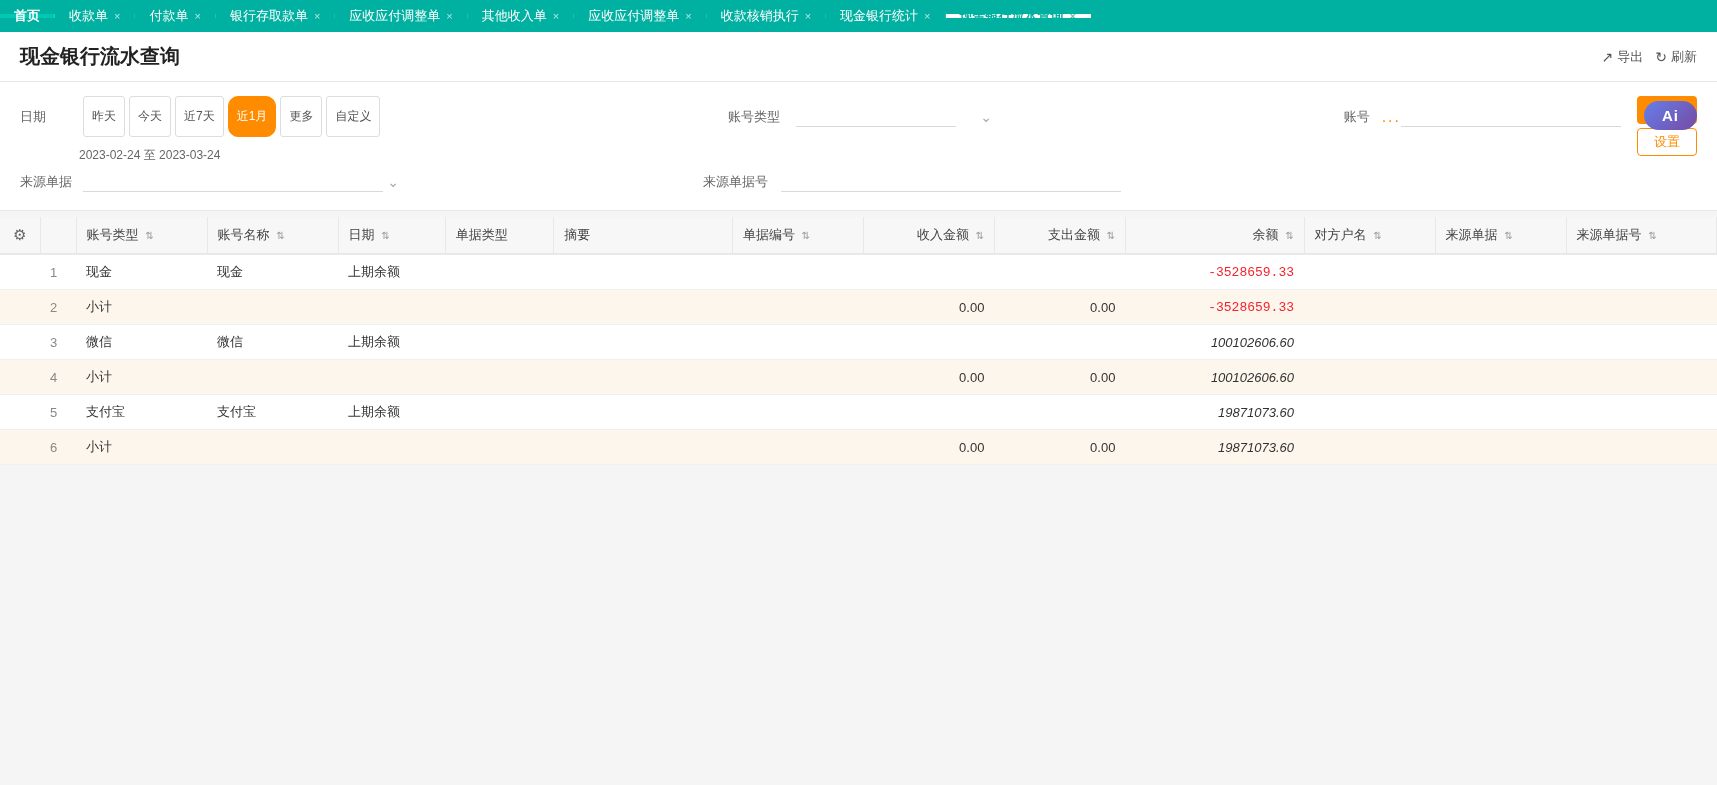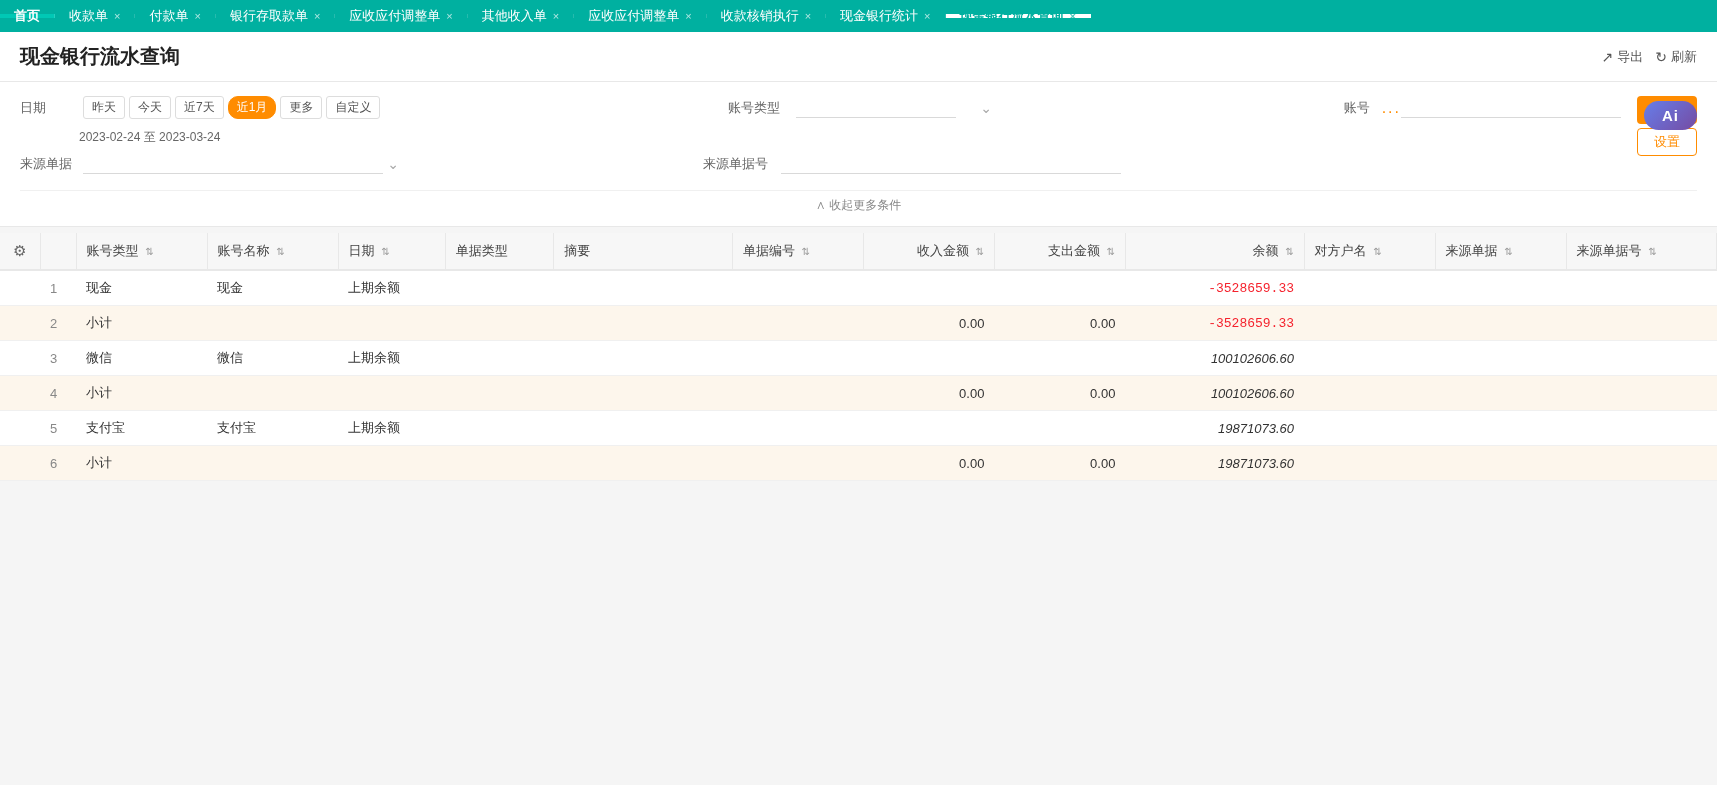--- a/index.html
+++ b/index.html
@@ -87,21 +87,21 @@
       margin-right: 8px;
       white-space: nowrap;
     }
     .date-options {
       display: flex;
       align-items: center;
       gap: 4px;
       flex-wrap: wrap;
     }
     .date-btn {
-      padding: 2px 8px;
+      padding: 11px 8px;
       border: 1px solid #ddd;
       border-radius: 3px;
       background: #fff;
       cursor: pointer;
       font-size: 12px;
       color: #555;
     }
     .date-btn.active {
       background: #ff8c00;
       border-color: #ff8c00;
@@ -373,24 +373,20 @@
         <span style="min-width:200px;"></span>
       </div>
     </div>
 
     <div class="action-btns">
       <button class="btn-query">查询</button>
       <button class="btn-settings">设置</button>
     </div>
   </div>
 
-  <div class="collapse-bar">
-    <span>∧</span>
-    <span>收起更多条件</span>
-  </div>
 </div>
 
 <div class="table-area">
   <table>
     <thead>
       <tr>
         <th>
           <span class="gear-icon">⚙</span>
         </th>
         <th style="width:36px;"></th>

